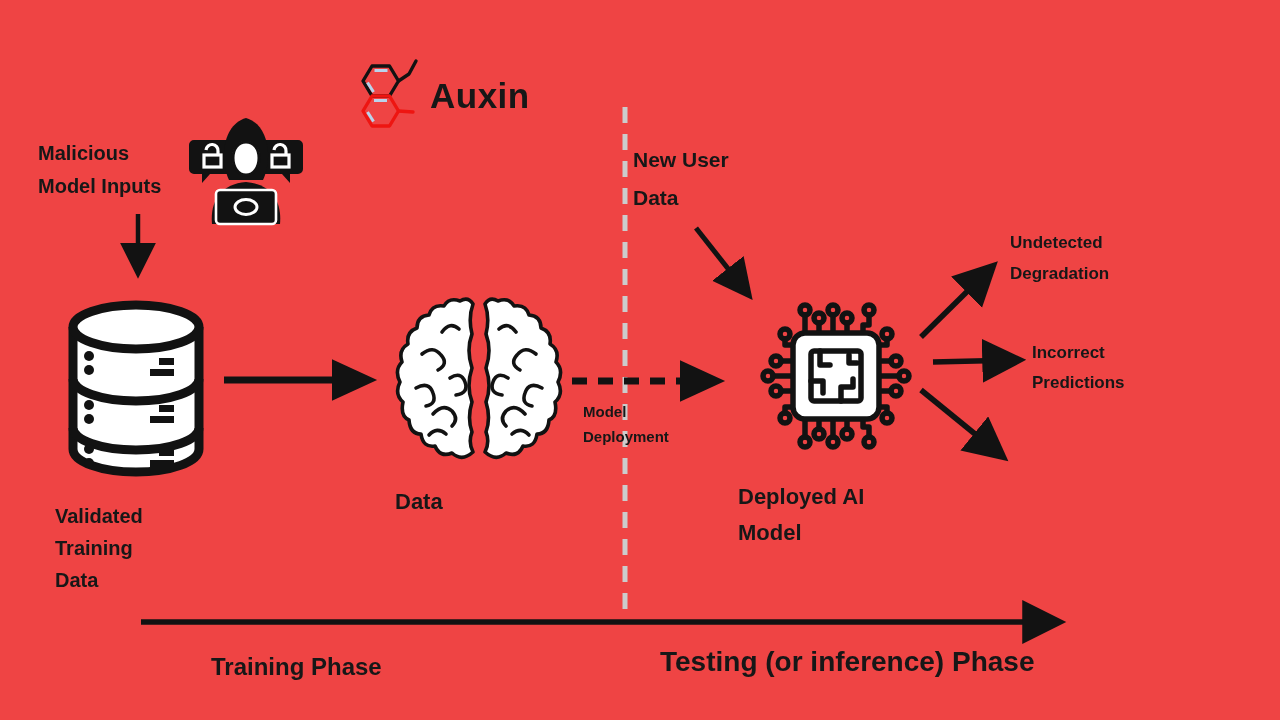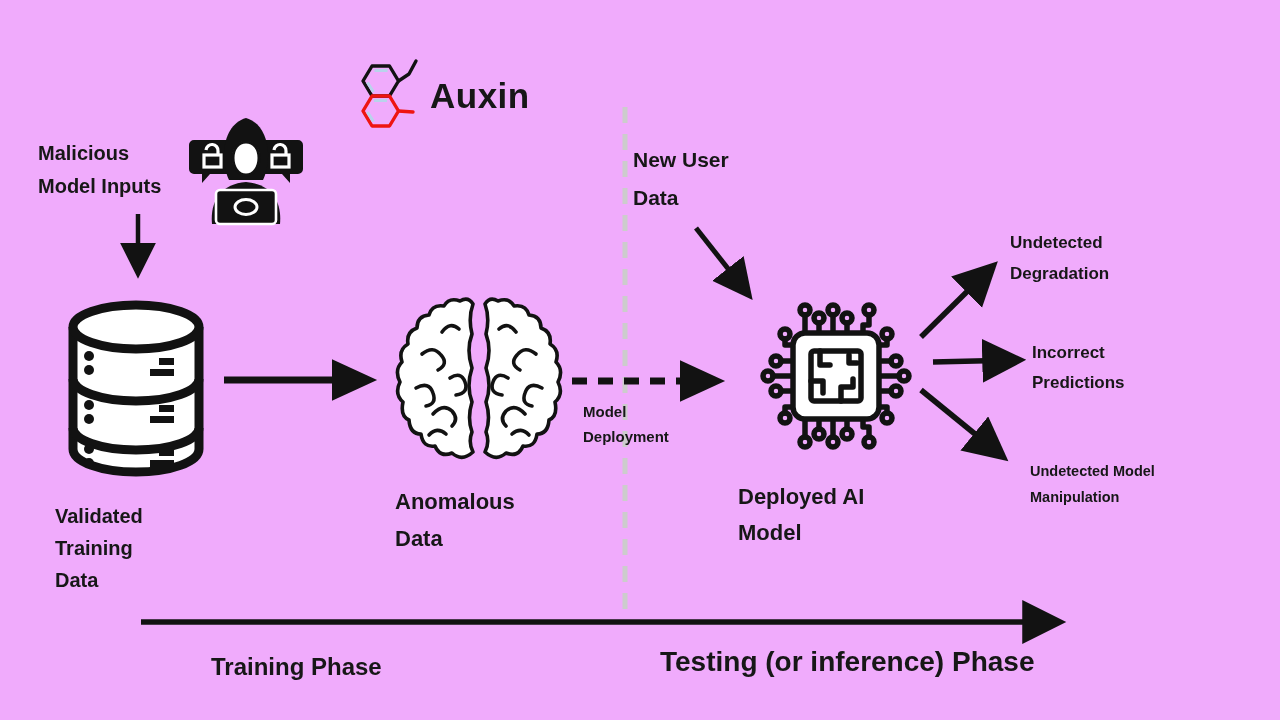--- a/index.html
+++ b/index.html
@@ -1,16 +1,16 @@
 <!DOCTYPE html>
 <html><head>
 <meta charset="utf-8">
 <style>
   html,body{margin:0;padding:0;background:#ffffff;}
-  #canvas{position:relative;width:1280px;height:720px;background:#f0abfc;overflow:hidden;
+  #canvas{position:relative;width:1280px;height:720px;background:#ef4444;overflow:hidden;
           font-family:"Liberation Sans", sans-serif;color:#111;}
   .abs{position:absolute;}
   .lbl{font-weight:bold;text-align:left;color:#171717;}
   .lbl span{display:block;}
   .brand-text{font-weight:bold;font-size:35px;letter-spacing:0.5px;color:#171717;}
   svg{display:block;}
   .ink{stroke:#121212;}
   .red{stroke:#ee1511;}
   .bond{stroke:#b9d3ec;}
 </style>
@@ -218,21 +218,20 @@
     <span>Model Inputs</span>
   </div>
 
   <div class="abs lbl" style="left:55px;top:500px;width:160px;font-size:20px;line-height:32px;">
     <span>Validated</span>
     <span>Training</span>
     <span>Data</span>
   </div>
 
   <div class="abs lbl" style="left:395px;top:483px;width:190px;font-size:22px;line-height:37px;">
-    <span>Anomalous</span>
     <span>Data</span>
   </div>
 
   <div class="abs lbl" style="left:583px;top:399px;width:142px;font-size:15px;line-height:25px;">
     <span>Model</span>
     <span>Deployment</span>
   </div>
 
   <div class="abs lbl" style="left:633px;top:141px;width:155px;font-size:21px;line-height:38px;">
     <span>New User</span>
@@ -247,22 +246,18 @@
   <div class="abs lbl" style="left:1010px;top:227px;width:180px;font-size:17px;line-height:31px;">
     <span>Undetected</span>
     <span>Degradation</span>
   </div>
 
   <div class="abs lbl" style="left:1032px;top:338px;width:182px;font-size:17px;line-height:30px;">
     <span>Incorrect</span>
     <span>Predictions</span>
   </div>
 
-  <div class="abs lbl" style="left:1030px;top:458px;width:215px;font-size:14.5px;line-height:26px;">
-    <span>Undetected Model</span>
-    <span>Manipulation</span>
-  </div>
 
   <div class="abs lbl" style="left:211px;top:653px;width:300px;font-size:24px;">Training Phase</div>
 
   <div class="abs lbl" style="left:660px;top:646px;width:430px;font-size:28px;">Testing (or inference) Phase</div>
 
 </div>
 
 </body></html>

